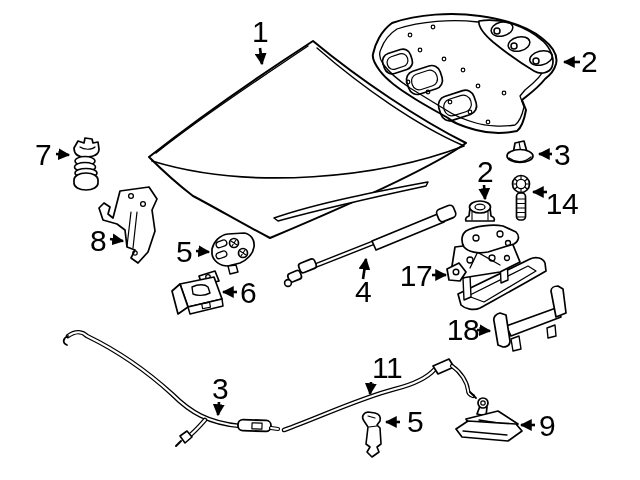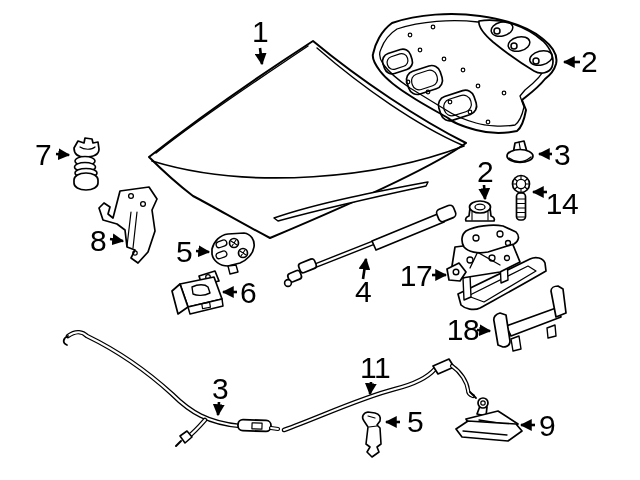--- a/index.html
+++ b/index.html
@@ -222,20 +222,20 @@
   <div class="lbl" style="left:260px;top:32px">1</div>
   <div class="lbl" style="left:589px;top:62px">2</div>
   <div class="lbl" style="left:562px;top:155px">3</div>
   <div class="lbl" style="left:363px;top:292px">4</div>
   <div class="lbl" style="left:184px;top:252px">5</div>
   <div class="lbl" style="left:248px;top:293px">6</div>
   <div class="lbl" style="left:43px;top:155px">7</div>
   <div class="lbl" style="left:98px;top:241px">8</div>
   <div class="lbl" style="left:547px;top:426px">9</div>
   <div class="lbl" style="left:220px;top:389px">3</div>
-  <div class="lbl" style="left:375px;top:368px">11</div>
+  <div class="lbl" style="left:387px;top:368px">11</div>
   <div class="lbl" style="left:415px;top:422px">5</div>
   <div class="lbl" style="left:416px;top:276px">17</div>
   <div class="lbl" style="left:562px;top:204px">14</div>
   <div class="lbl" style="left:485px;top:172px">2</div>
   <div class="lbl" style="left:463px;top:330px">18</div>
 
 </div>
 
 </body></html>

